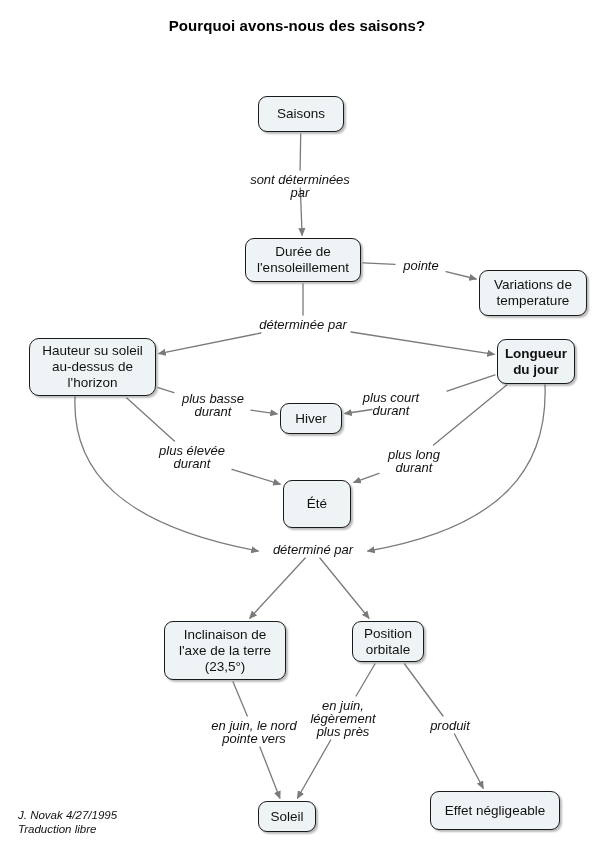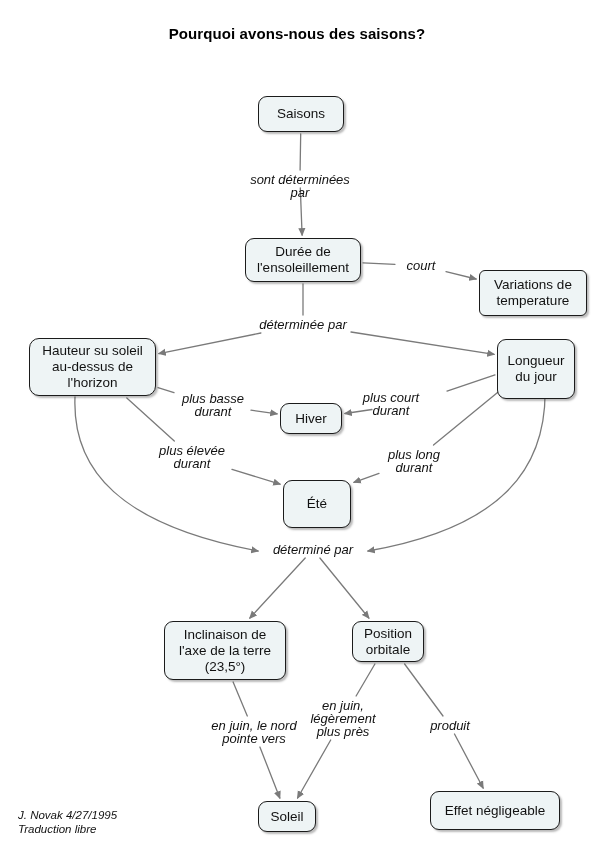--- a/index.html
+++ b/index.html
@@ -23,21 +23,20 @@
   #title {
     position: absolute;
     left: 0;
     top: 17px;
     width: 594px;
     text-align: center;
     font-size: 15px;
     font-weight: bold;
     color: #000000;
     letter-spacing: 0.1px;
-    margin-top: 8px;
   }
   .node {
     position: absolute;
     box-sizing: border-box;
     background: #eef4f5;
     border: 1.6px solid #1b1b1b;
     border-radius: 9px;
     box-shadow: 2px 2px 2px rgba(60,60,60,0.35);
     display: flex;
     align-items: center;
@@ -106,41 +105,41 @@
       <line x1="454.5" y1="734.0" x2="483.1" y2="788.0" stroke="#7a7a7a" stroke-width="1.3" fill="none" marker-end="url(#arrow)"></line>
     </g>
 </svg>
 
 <div id="title">Pourquoi avons-nous des saisons?</div>
 
 <div id="nodes-layer">
     <div class="node" style="left: 258px; top: 96px; width: 86px; height: 36px;">Saisons</div>
     <div class="node" style="left: 245px; top: 238px; width: 116px; height: 44px;">Durée de
 l'ensoleillement</div>
-    <div class="node" style="left: 479px; top: 270px; width: 108px; height: 46px; border-radius: 6px;">Variations de
+    <div class="node" style="left: 479px; top: 270px; width: 108px; height: 46px;">Variations de
 temperature</div>
     <div class="node" style="left: 29px; top: 338px; width: 127px; height: 58px; border-radius: 10px;">Hauteur su soleil
 au-dessus de
 l'horizon</div>
-    <div class="node" style="left: 497px; top: 339px; width: 78px; height: 60px;">Longueur
+    <div class="node" style="left: 497px; top: 339px; width: 78px; height: 45px; font-weight: bold;">Longueur
 du jour</div>
     <div class="node" style="left: 280px; top: 403px; width: 62px; height: 31px;">Hiver</div>
     <div class="node" style="left: 283px; top: 480px; width: 68px; height: 48px;">Été</div>
     <div class="node" style="left: 164px; top: 621px; width: 122px; height: 59px;">Inclinaison de
 l'axe de la terre
 (23,5°)</div>
     <div class="node" style="left: 352px; top: 621px; width: 72px; height: 41px;">Position
 orbitale</div>
     <div class="node" style="left: 258px; top: 801px; width: 58px; height: 31px;">Soleil</div>
     <div class="node" style="left: 430px; top: 791px; width: 130px; height: 39px;">Effet négligeable</div>
   </div>
 
 <div id="labels-layer">
     <div class="link-label" style="left: 240px; top: 173px; width: 120px;">sont déterminées par</div>
-    <div class="link-label" style="left: 398px; top: 259px; width: 46px;">court</div>
+    <div class="link-label" style="left: 398px; top: 259px; width: 46px;">pointe</div>
     <div class="link-label" style="left: 257px; top: 318px; width: 92px;">déterminée par</div>
     <div class="link-label" style="left: 177px; top: 392px; width: 72px;">plus basse
 durant</div>
     <div class="link-label" style="left: 356px; top: 391px; width: 70px;">plus court
 durant</div>
     <div class="link-label" style="left: 154px; top: 444px; width: 76px;">plus élevée
 durant</div>
     <div class="link-label" style="left: 381px; top: 448px; width: 66px;">plus long
 durant</div>
     <div class="link-label" style="left: 269px; top: 543px; width: 88px;">déterminé par</div>

